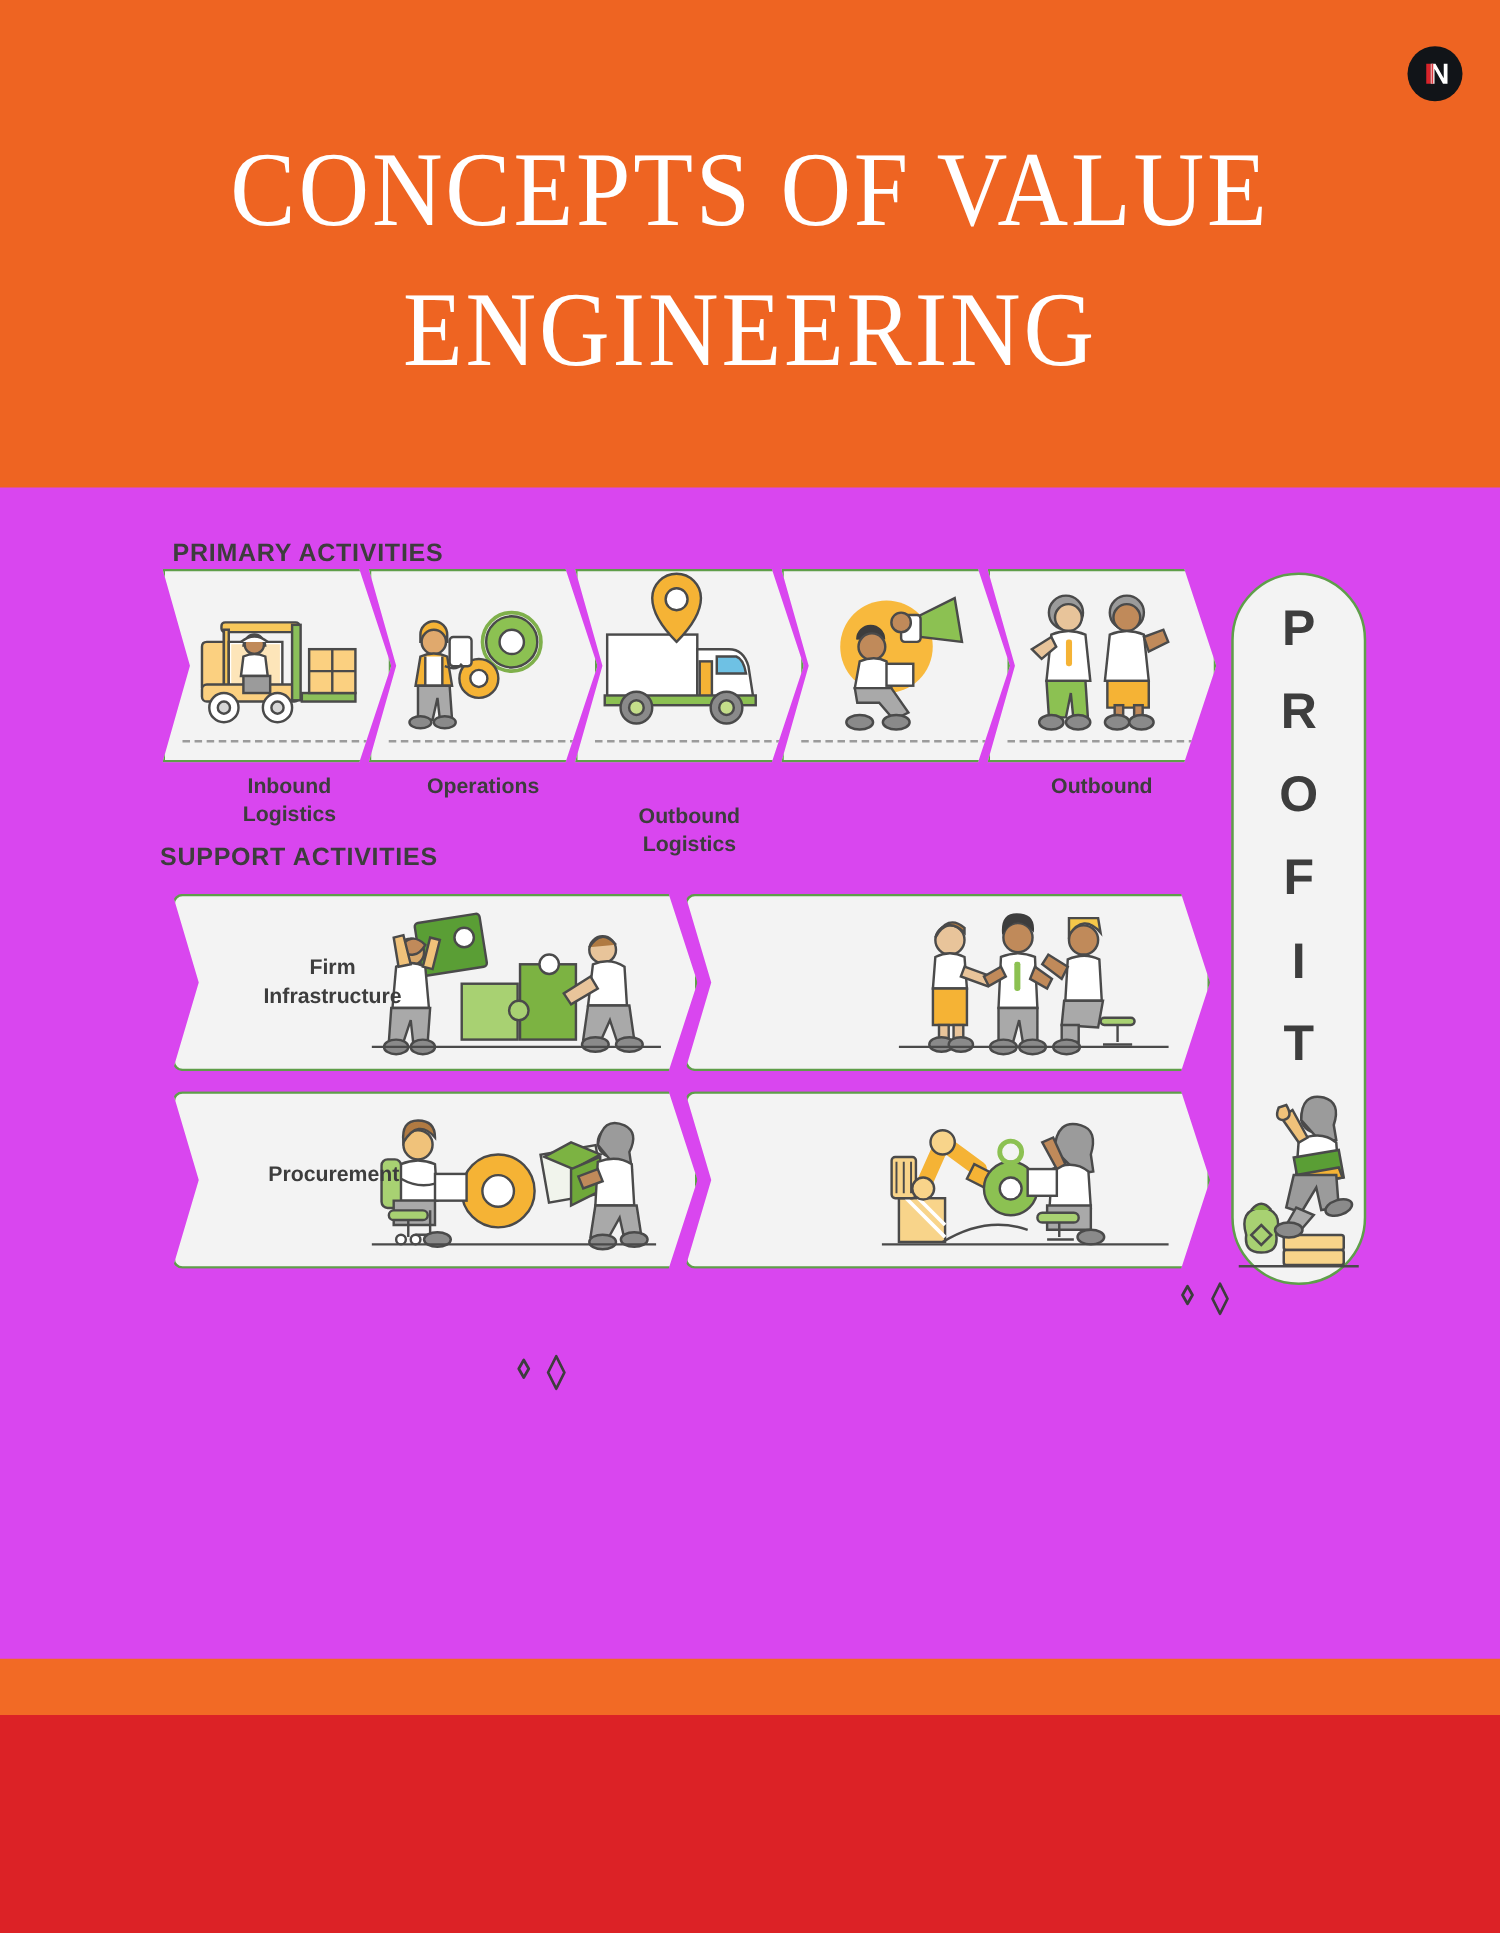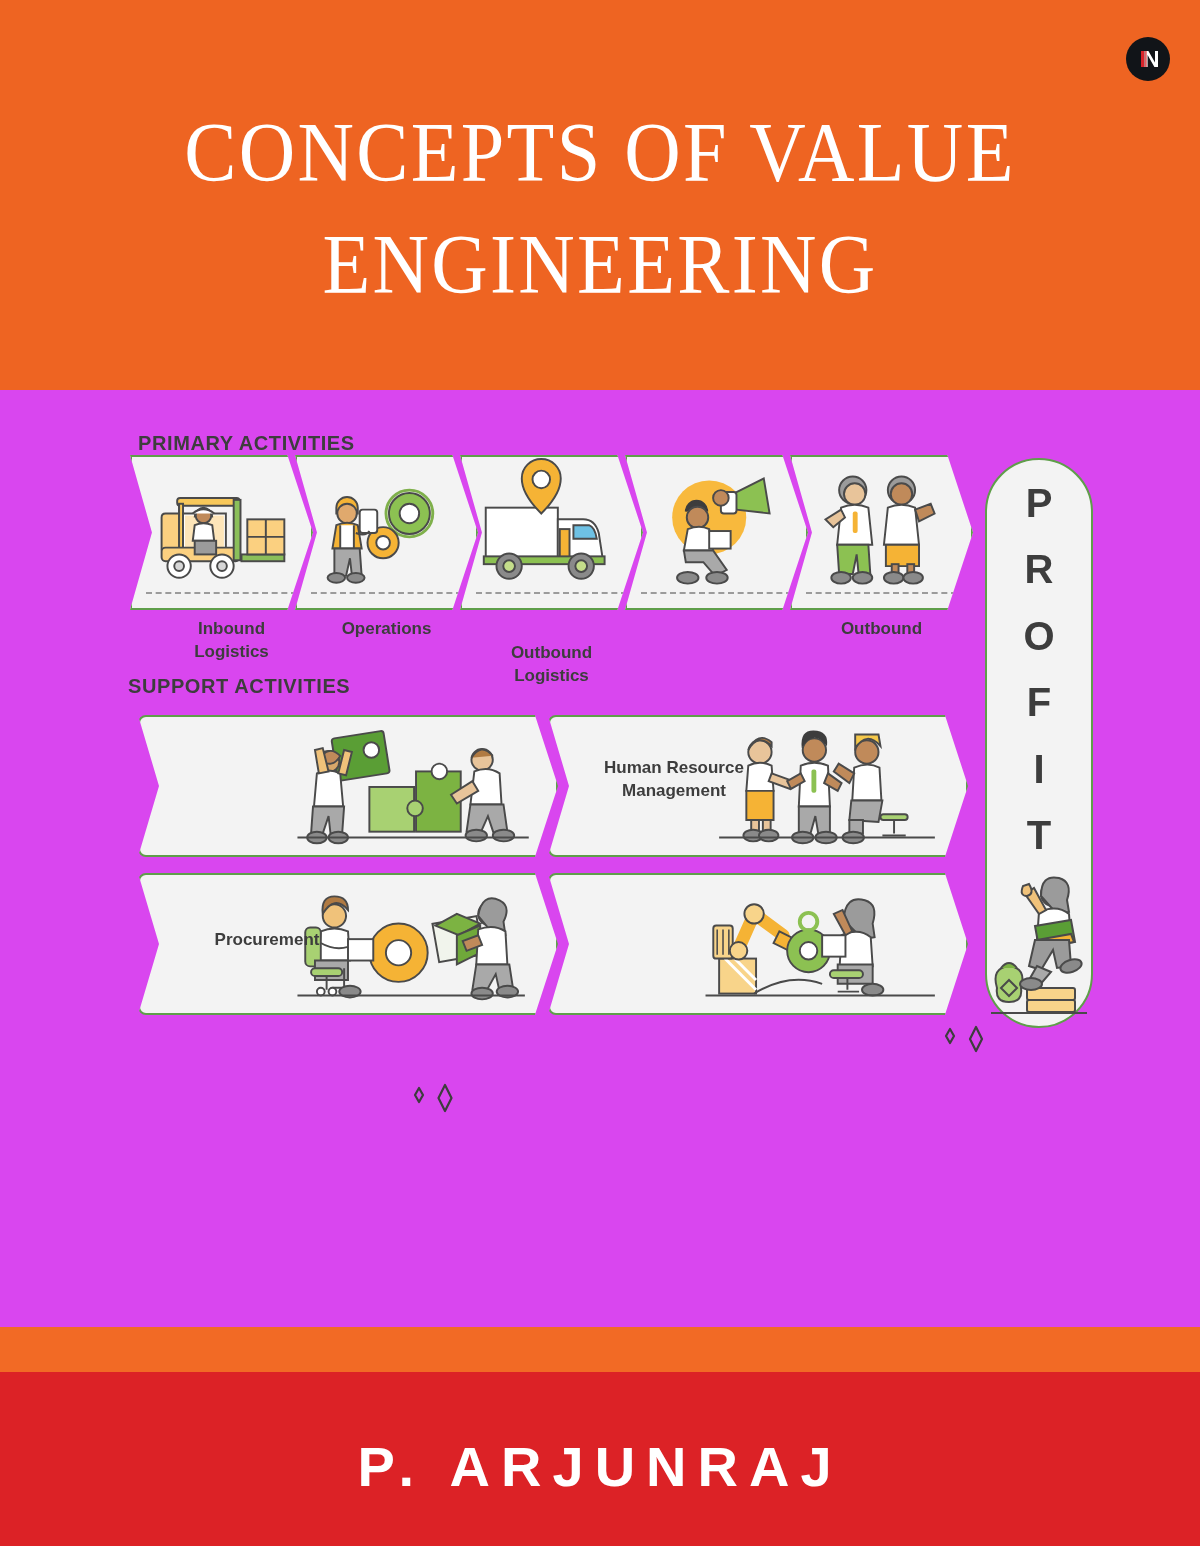--- a/index.html
+++ b/index.html
@@ -258,20 +258,24 @@
           <circle cx="348" cy="44" r="11" fill="#e8c49a" stroke="#4a4a4a" stroke-width="2"></circle>
           <path d="M337 42 q10 -16 22 -2" fill="#b07a42" stroke="#4a4a4a" stroke-width="2"></path>
           <path d="M340 56 q14 -6 26 2 l2 32 l-32 0 Z" fill="#fff" stroke="#4a4a4a" stroke-width="2"></path>
           <path d="M338 66 l-22 14 l6 9 l22 -13 Z" fill="#e8c49a" stroke="#4a4a4a" stroke-width="2"></path>
           <path d="M336 90 l34 0 l4 28 l-14 2 l-6 -18 l-8 18 l-14 -2 Z" fill="#a9a9a9" stroke="#4a4a4a" stroke-width="2"></path>
           <ellipse cx="342" cy="122" rx="11" ry="6" fill="#8a8a8a" stroke="#4a4a4a" stroke-width="2"></ellipse>
           <ellipse cx="370" cy="122" rx="11" ry="6" fill="#8a8a8a" stroke="#4a4a4a" stroke-width="2"></ellipse>
           <line x1="158" y1="124" x2="396" y2="124" stroke="#4a4a4a" stroke-width="2"></line>
         </g>
       </svg>
+      <div class="slabel" style="left:36px;top:46px;width:180px;">
+          <span style="display:block">Firm</span>
+          <span style="display:block">Infrastructure</span>
+        </div>
     </div>
 
     <div class="chev s srow" style="left:548px;top:325px;width:420px;">
       <svg width="100%" height="100%" viewBox="0 0 420 142">
         <g>
           <circle cx="212" cy="36" r="12" fill="#e8c49a" stroke="#4a4a4a" stroke-width="2"></circle>
           <path d="M200 34 q10 -18 24 -4 l0 -4 q-14 -12 -24 8 Z" fill="#b07a42" stroke="#4a4a4a" stroke-width="2"></path>
           <path d="M200 50 q12 -6 24 0 l2 26 l-28 0 Z" fill="#fff" stroke="#4a4a4a" stroke-width="2"></path>
           <path d="M198 76 l28 0 l0 30 l-28 0 Z" fill="#f5b335" stroke="#4a4a4a" stroke-width="2"></path>
           <path d="M224 58 l22 8 l-3 8 l-22 -8 Z" fill="#e8c49a" stroke="#4a4a4a" stroke-width="2"></path>
@@ -294,24 +298,20 @@
           <path d="M309 58 l-16 -10 l-5 8 l16 12 Z" fill="#c08a5a" stroke="#4a4a4a" stroke-width="2"></path>
           <path d="M306 86 l32 0 l-4 22 l-30 -2 Z" fill="#a9a9a9" stroke="#4a4a4a" stroke-width="2"></path>
           <path d="M304 106 l14 0 l0 14 l-14 0 Z" fill="#a9a9a9" stroke="#4a4a4a" stroke-width="2"></path>
           <ellipse cx="308" cy="124" rx="11" ry="6" fill="#8a8a8a" stroke="#4a4a4a" stroke-width="2"></ellipse>
           <rect x="336" y="100" width="28" height="6" rx="3" fill="#a8d172" stroke="#4a4a4a" stroke-width="2"></rect>
           <line x1="350" y1="106" x2="350" y2="120" stroke="#4a4a4a" stroke-width="2"></line>
           <line x1="338" y1="122" x2="362" y2="122" stroke="#4a4a4a" stroke-width="2"></line>
           <line x1="170" y1="124" x2="392" y2="124" stroke="#4a4a4a" stroke-width="2"></line>
         </g>
       </svg>
-      <div class="slabel" style="left:14px;top:40px;width:220px;">
-          <span style="display:block">Human Resource</span>
-          <span style="display:block">Management</span>
-        </div>
     </div>
 
     <div class="chev s srow" style="left:138px;top:483px;width:420px;">
       <svg width="100%" height="100%" viewBox="0 0 420 142">
         <g>
           <circle cx="262" cy="80" r="30" fill="#f5b335" stroke="#4a4a4a" stroke-width="2"></circle>
           <circle cx="262" cy="80" r="13" fill="#fff" stroke="#4a4a4a" stroke-width="2"></circle>
           <circle cx="196" cy="42" r="12" fill="#f0c27a" stroke="#4a4a4a" stroke-width="2"></circle>
           <path d="M184 40 q12 -20 26 -4 q0 -14 -14 -14 q-14 0 -12 18 Z" fill="#b07a42" stroke="#4a4a4a" stroke-width="2"></path>
           <path d="M182 58 q14 -6 28 0 l2 30 l-32 0 Z" fill="#fff" stroke="#4a4a4a" stroke-width="2"></path>
@@ -433,15 +433,14 @@
 
     
     
 
     
     
   </div>
 
   <div class="bottom-orange"></div>
   <div class="bottom-red"></div>
-  <div class="author">P. ARJUNRAJ</div>
 
 </div>
 
 </body></html>

